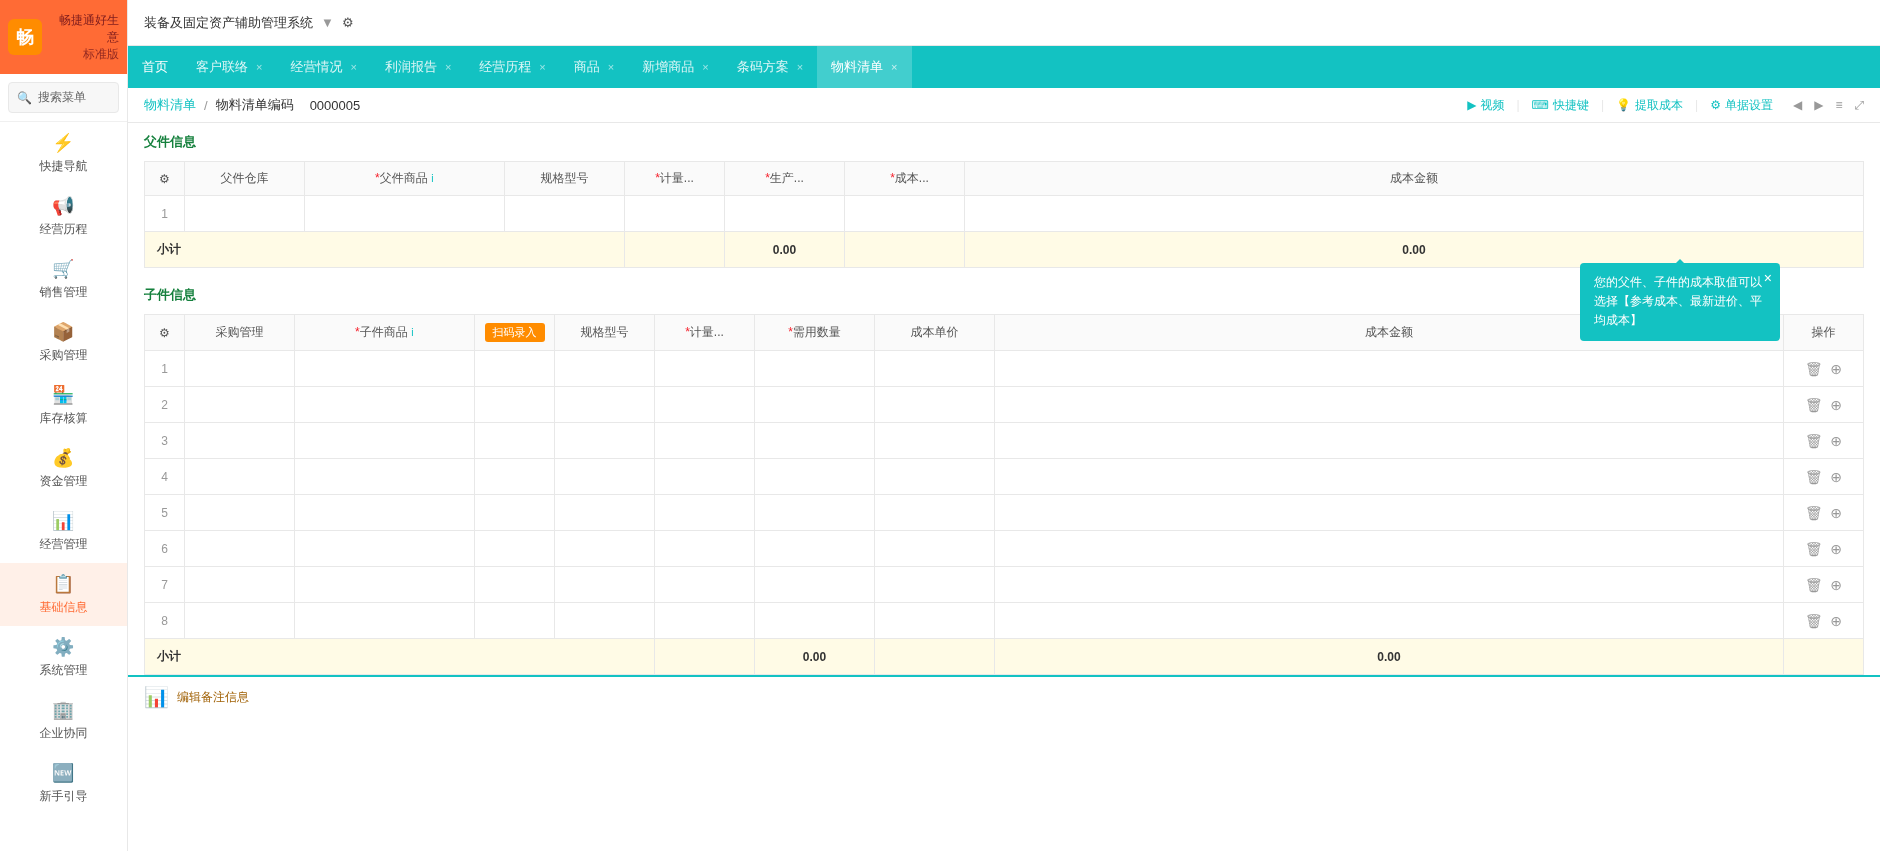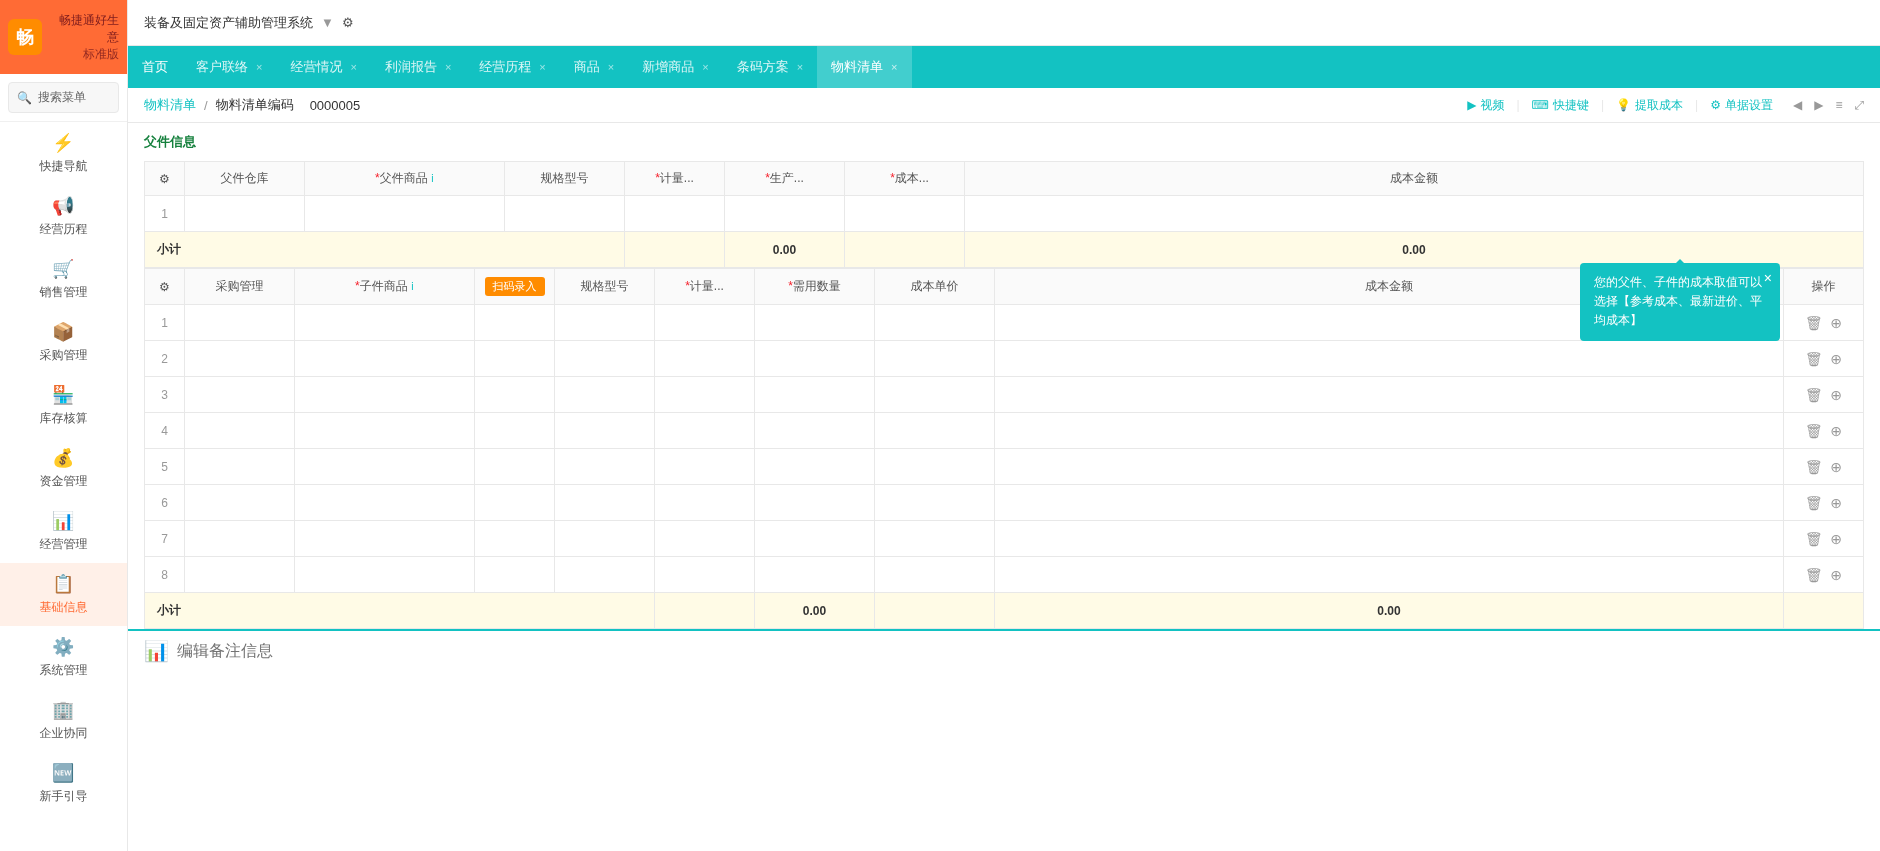--- a/index.html
+++ b/index.html
@@ -70,21 +70,21 @@
     .action-btn { background: none; border: none; cursor: pointer; color: #999; font-size: 14px; margin: 0 2px; }
 
     
     .tooltip-box { position: absolute; top: 140px; right: 100px; background: #13c2c2; color: white; padding: 10px 14px; border-radius: 4px; font-size: 12px; line-height: 1.6; max-width: 200px; z-index: 100; }
     .tooltip-box::before { content: ''; position: absolute; top: -8px; left: 50%; transform: translateX(-50%); border: 4px solid transparent; border-bottom-color: #13c2c2; }
     .tooltip-close { position: absolute; top: 4px; right: 8px; cursor: pointer; font-size: 14px; }
 
     
     .bottom-bar { background: white; border-top: 2px solid #13c2c2; padding: 8px 16px; display: flex; align-items: center; gap: 8px; flex-shrink: 0; }
     .bottom-icon { color: #13c2c2; font-size: 20px; }
-    .bottom-text { color: #737373; font-size: 16px; }
+    .bottom-text { color: #a16207; font-size: 12px; }
 
     
     .table-container { padding: 0 16px 0 16px; }
   </style>
 </head>
 <body>
 
 <div class="sidebar">
   <div class="sidebar-header">
     <div class="sidebar-logo">
@@ -270,20 +270,21 @@
             <td colspan="4" style="text-align:left; padding-left:12px;">小计</td>
             <td></td>
             <td>0.00</td>
             <td></td>
             <td>0.00</td>
           </tr>
         </tbody>
       </table>
     </div>
 
+    <div class="section-title" style="margin-top:8px;">子件信息</div>
     <div class="table-container">
       <table class="data-table">
         <thead>
           <tr>
             <th style="width:40px;">⚙</th>
             <th style="width:110px;">采购管理</th>
             <th style="width:180px;"><span class="required">*</span>子件商品 <span class="info-icon">ℹ</span></th>
             <th style="width:80px;"><button class="scan-btn">扫码录入</button></th>
             <th style="width:100px;">规格型号</th>
             <th style="width:100px;"><span class="required">*</span>计量...</th>

